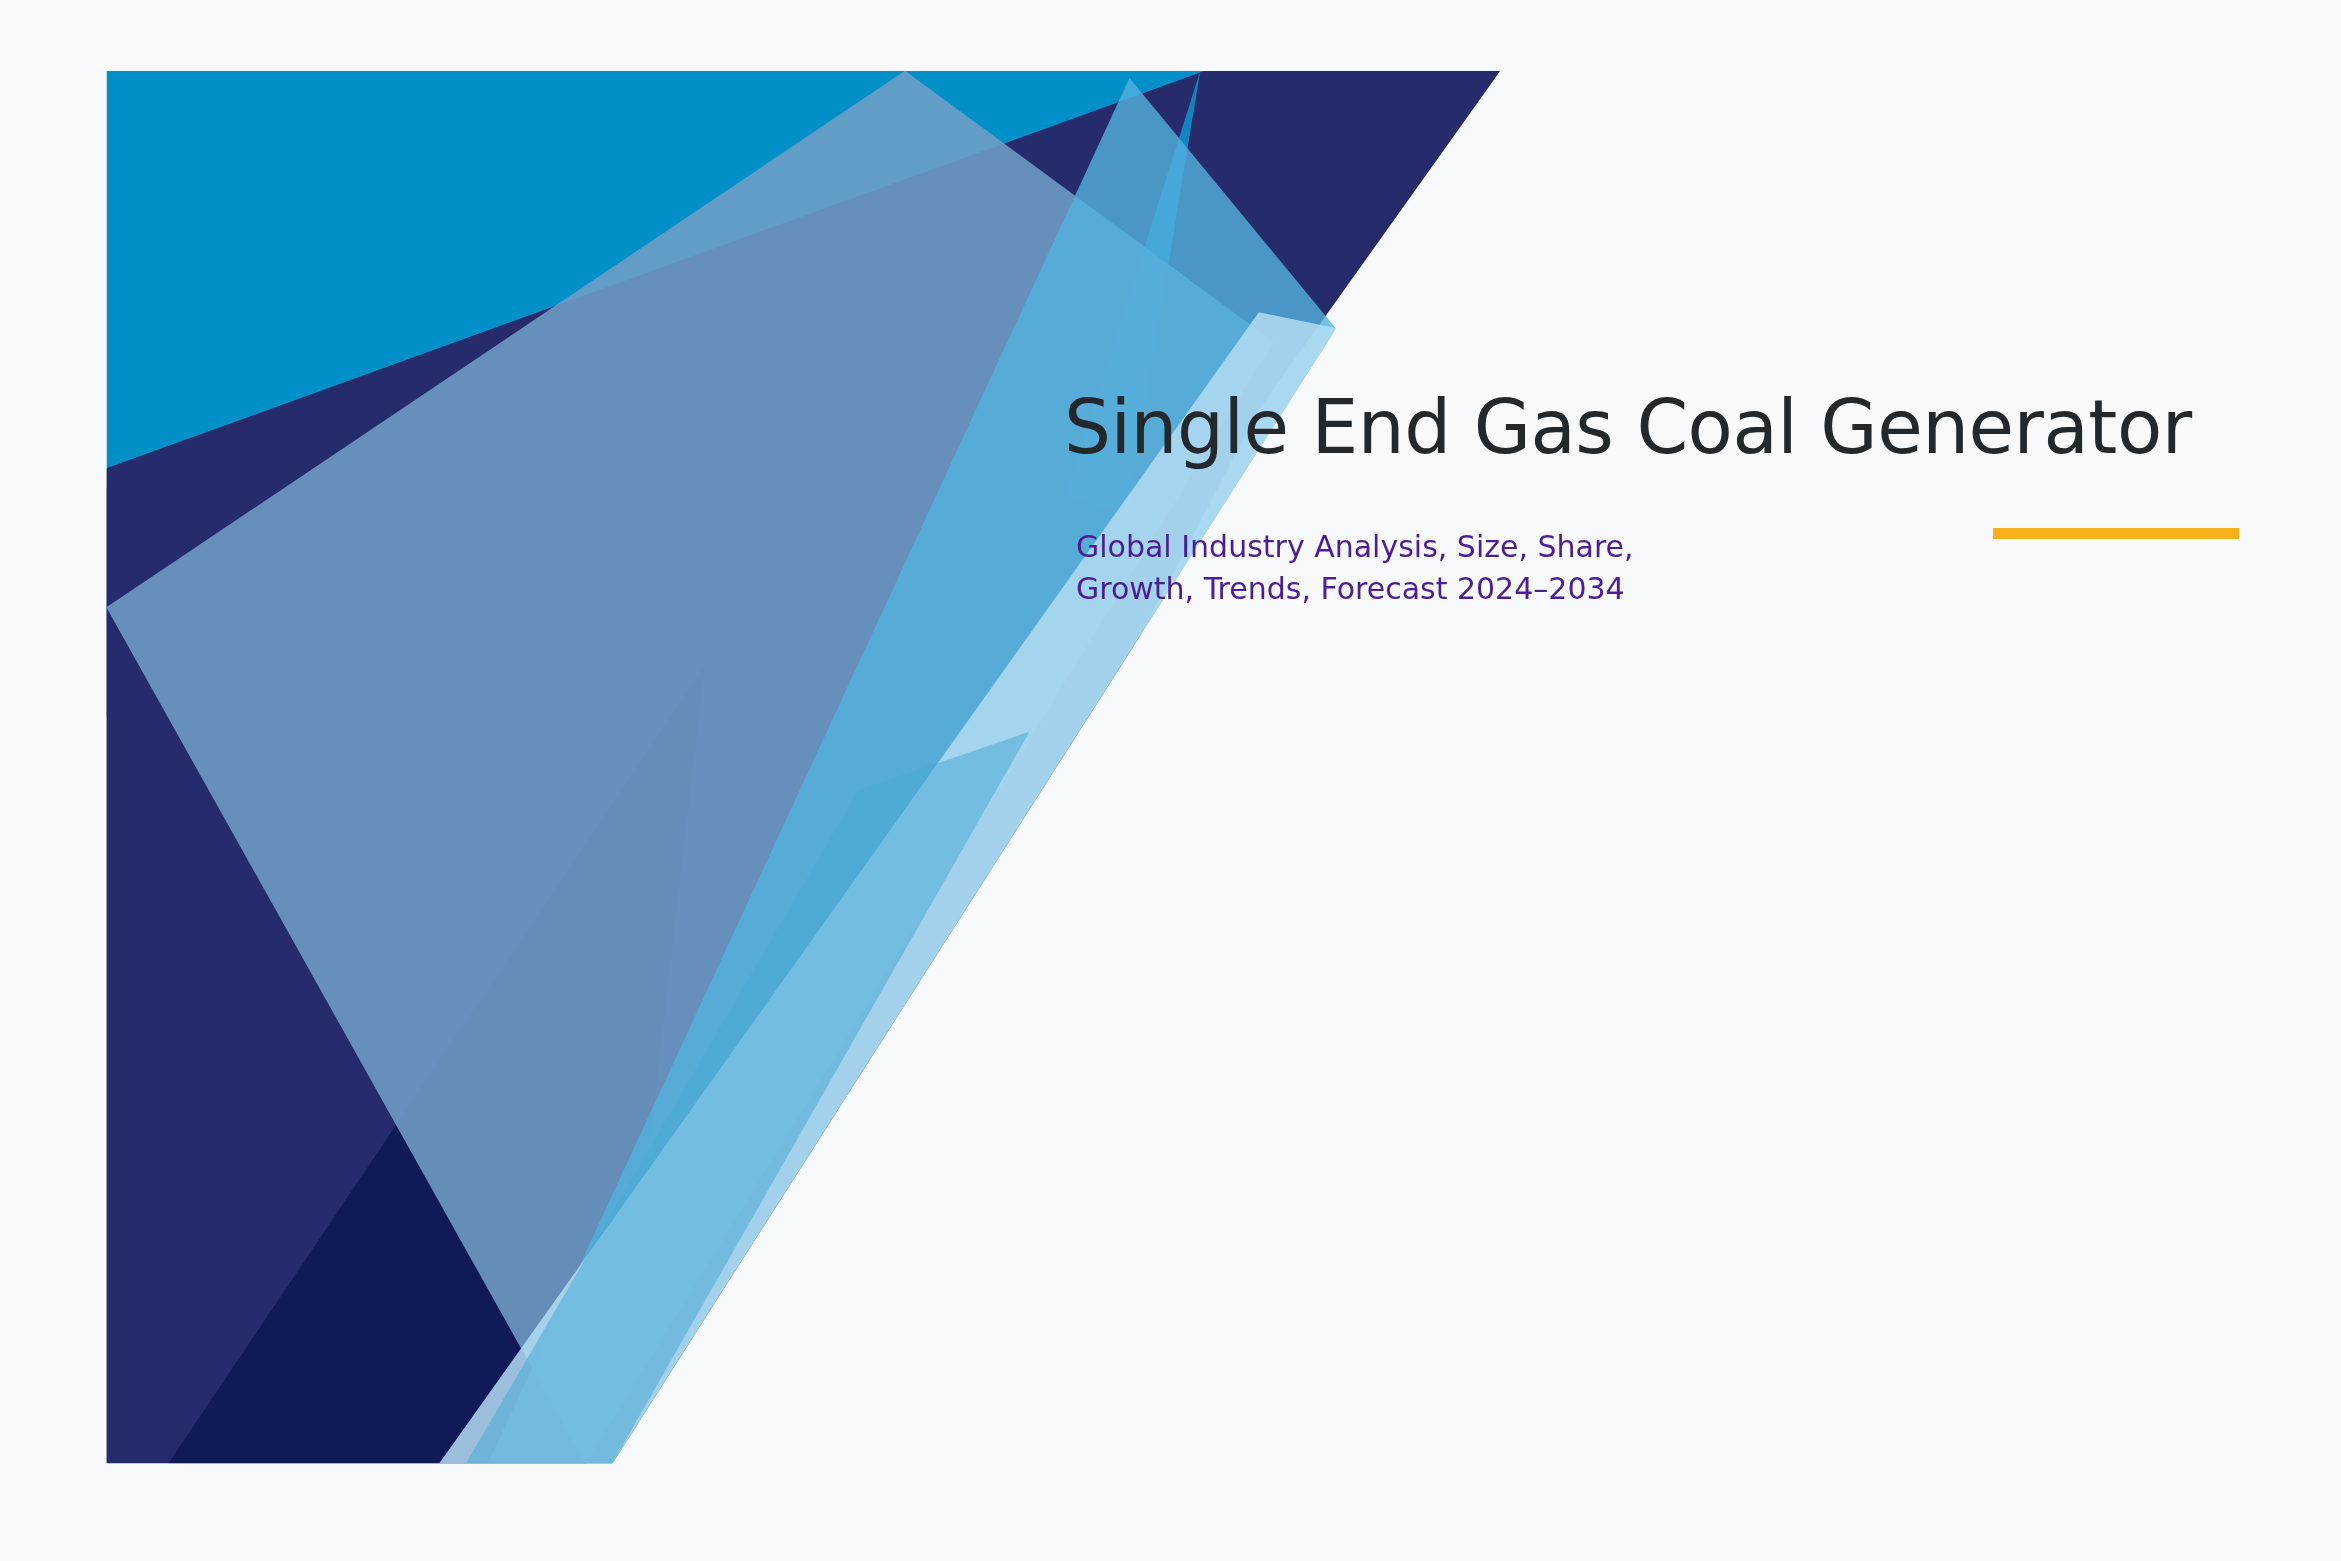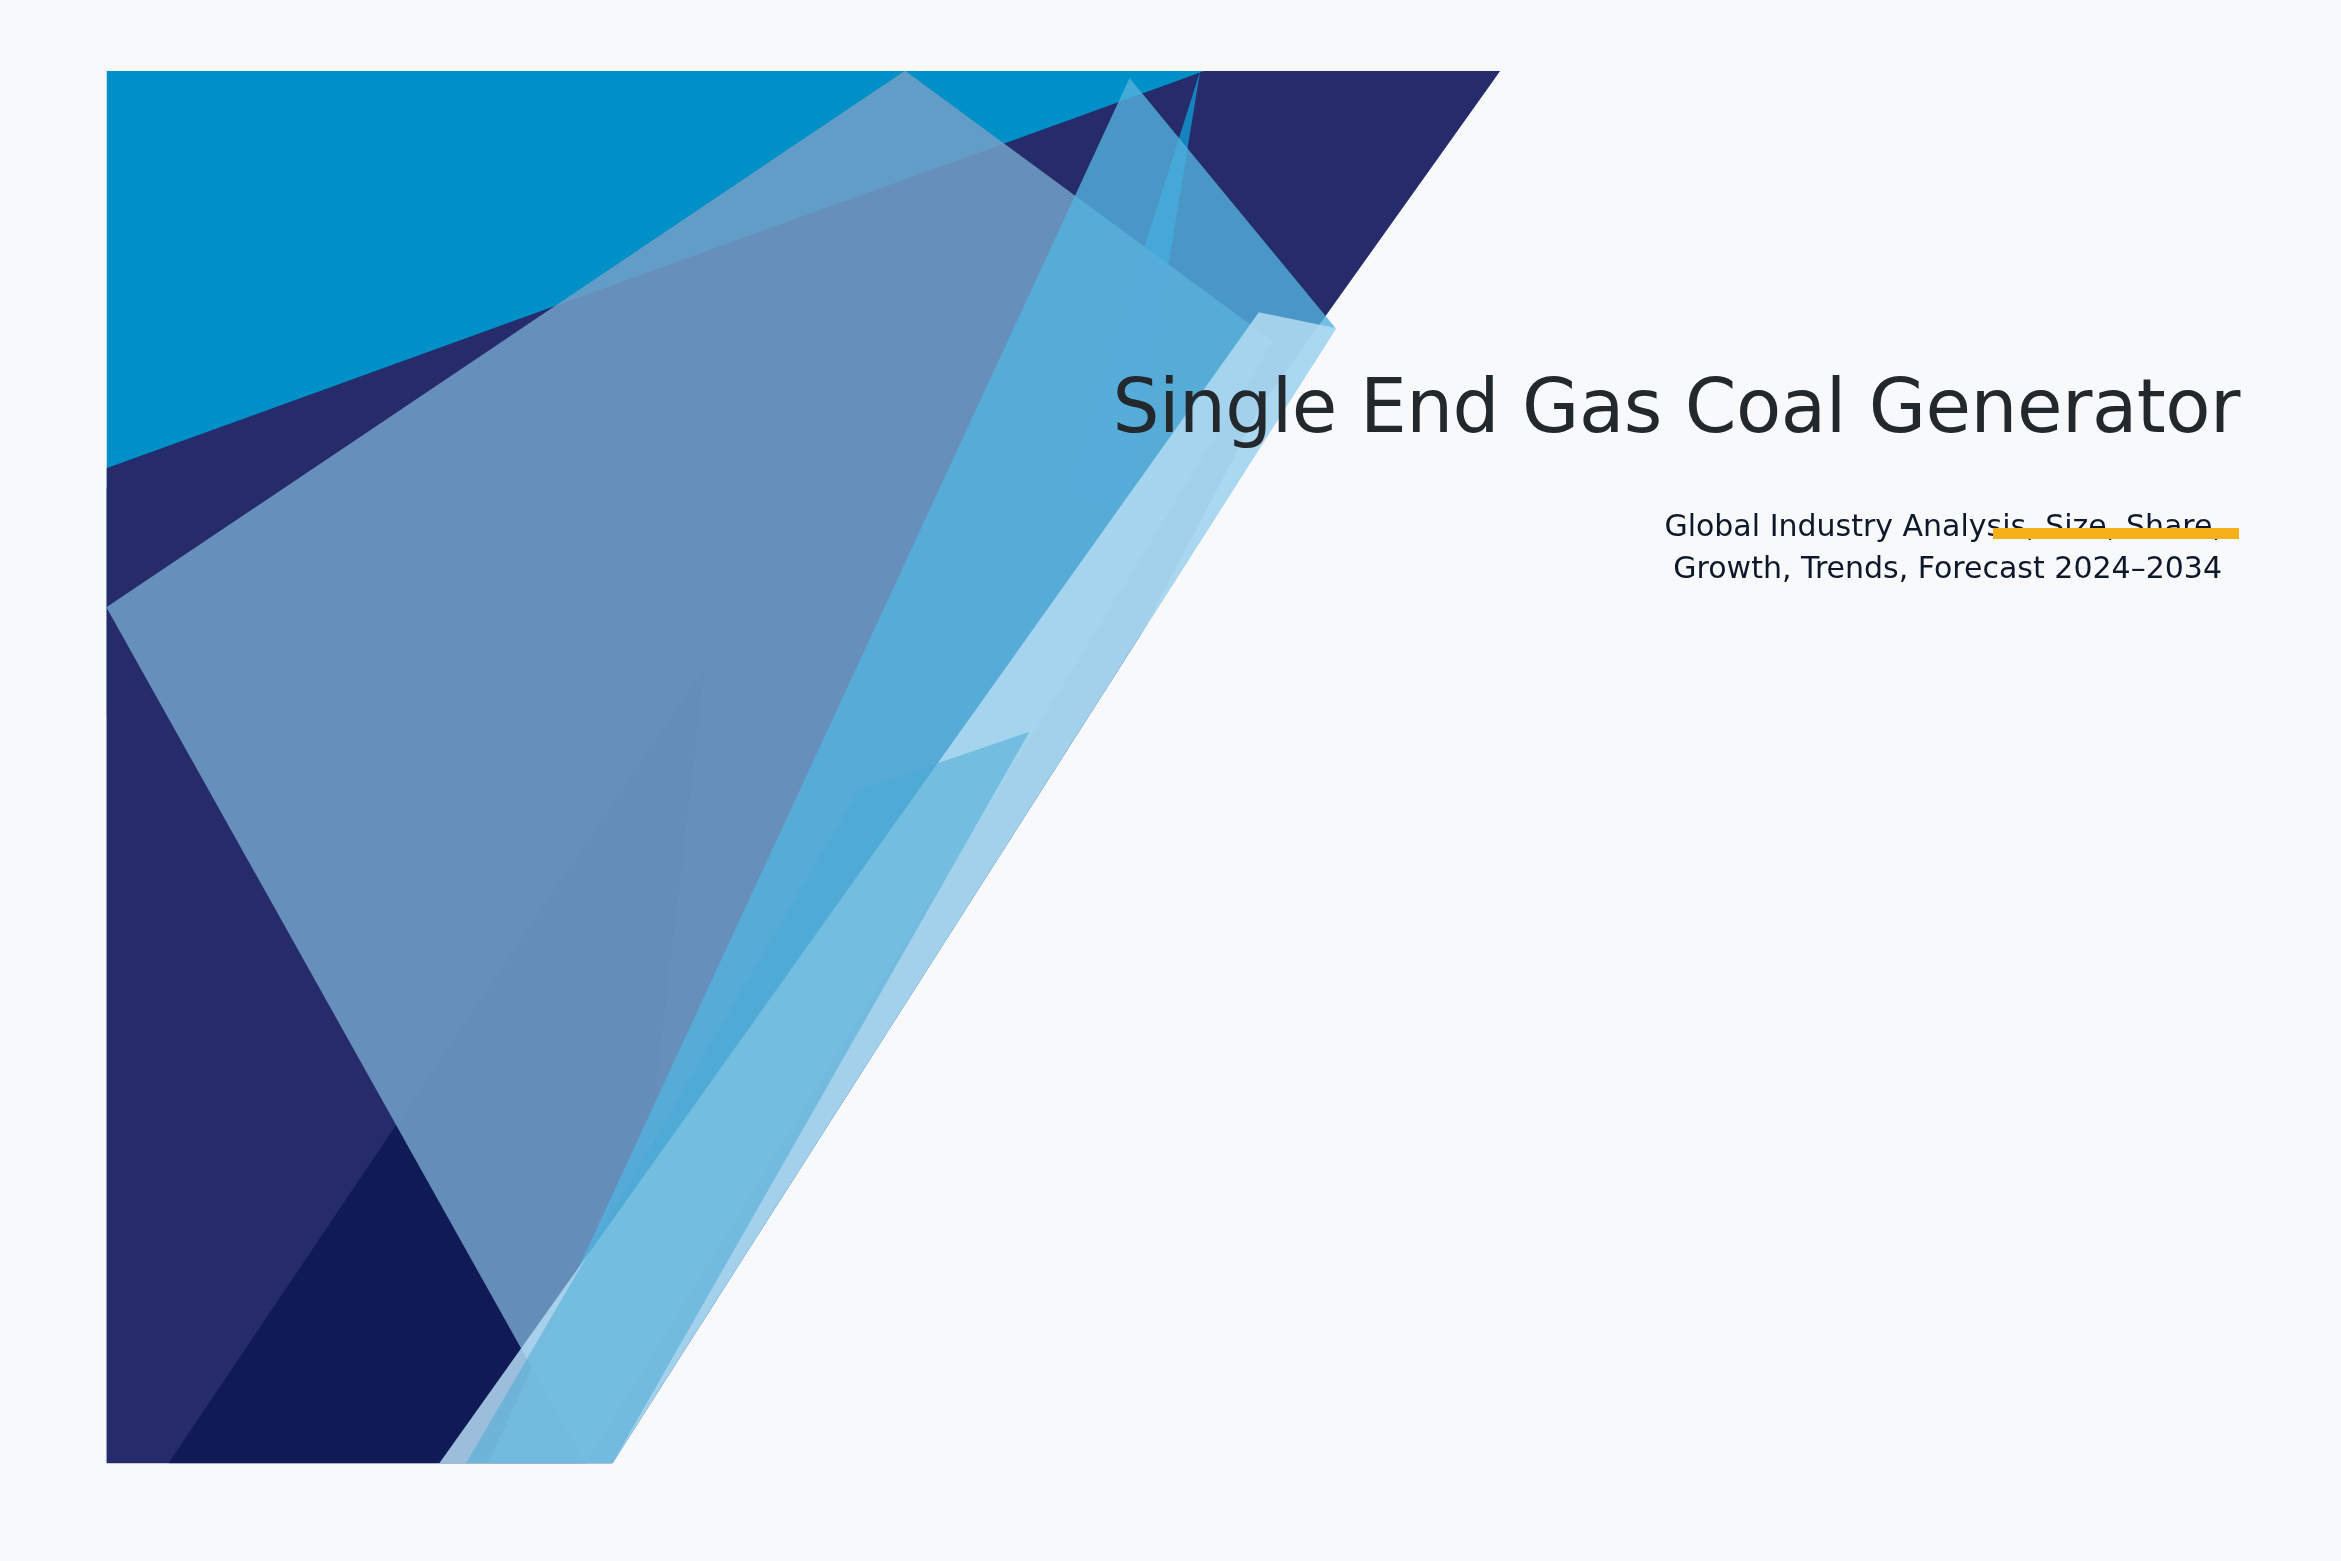--- a/index.html
+++ b/index.html
@@ -29,23 +29,23 @@
     top: 0;
     width: 2342px;
     height: 1561px;
     pointer-events: none;
   }
 
   
   #text-block {
     position: absolute;
     left: 1064px;
-    top: 363px;
+    top: 384px;
     width: 1176px;
-    text-align: right;
+    text-align: left;
   }
 
   #report-title {
     margin: 0;
     font-family: "DejaVu Sans", "Liberation Sans", sans-serif;
     font-weight: 400;
     font-size: 74px;
     line-height: 1.18;
     letter-spacing: -0.5px;
     color: #23282d;
@@ -58,27 +58,27 @@
     left: 1993px;
     top: 528px;
     width: 246px;
     height: 10.7px;
     background: #f5b01a;
     z-index: 4;
     border-radius: 0.5px;
   }
 
   #report-subtitle {
-    margin: 18px;
+    margin: 12px;
     margin-top: 55px;
     font-family: "DejaVu Sans", "Liberation Sans", sans-serif;
     font-weight: 400;
     font-size: 30px;
     line-height: 1.38;
-    color: #0f172a;
+    color: #4c1d95;
     position: relative;
     z-index: 3;
   }
 </style>
 </head>
 <body style="background: rgb(247, 249, 251);">
 
 <div id="cover">
 
   <svg id="artwork" viewBox="0 0 4800 3200" preserveAspectRatio="none" xmlns="http://www.w3.org/2000/svg">

